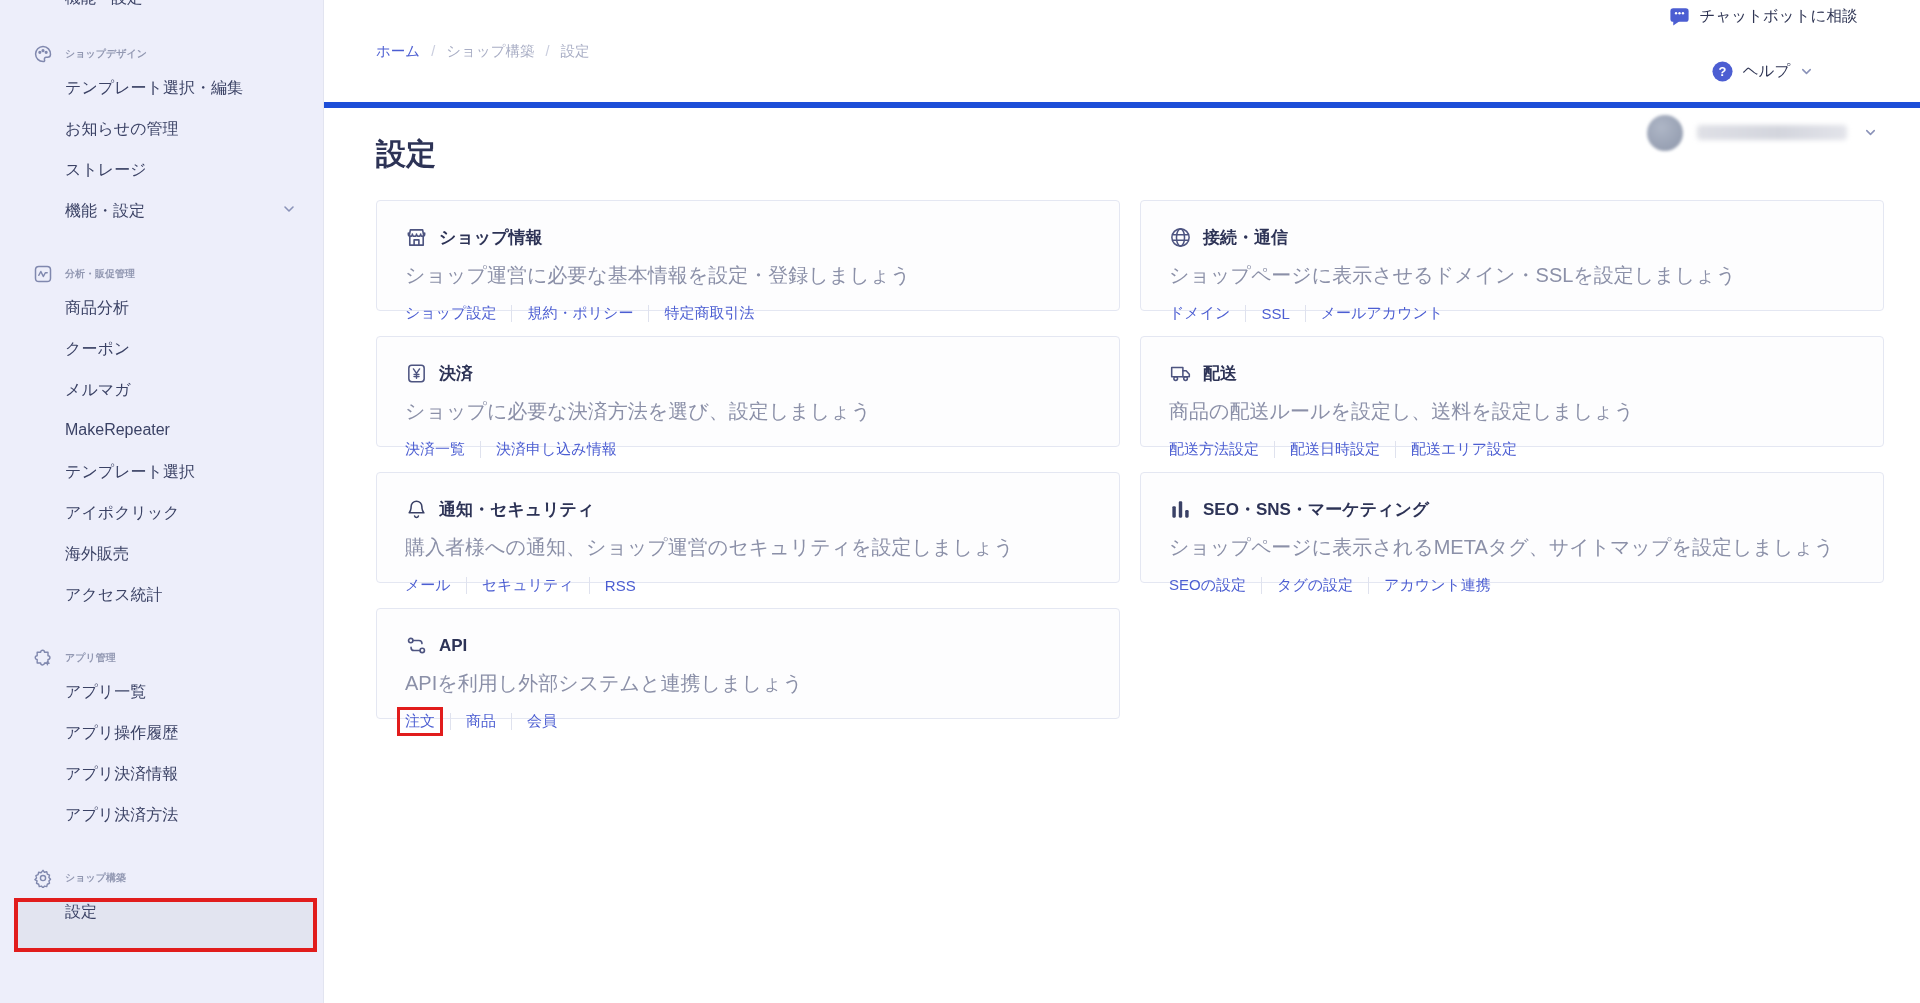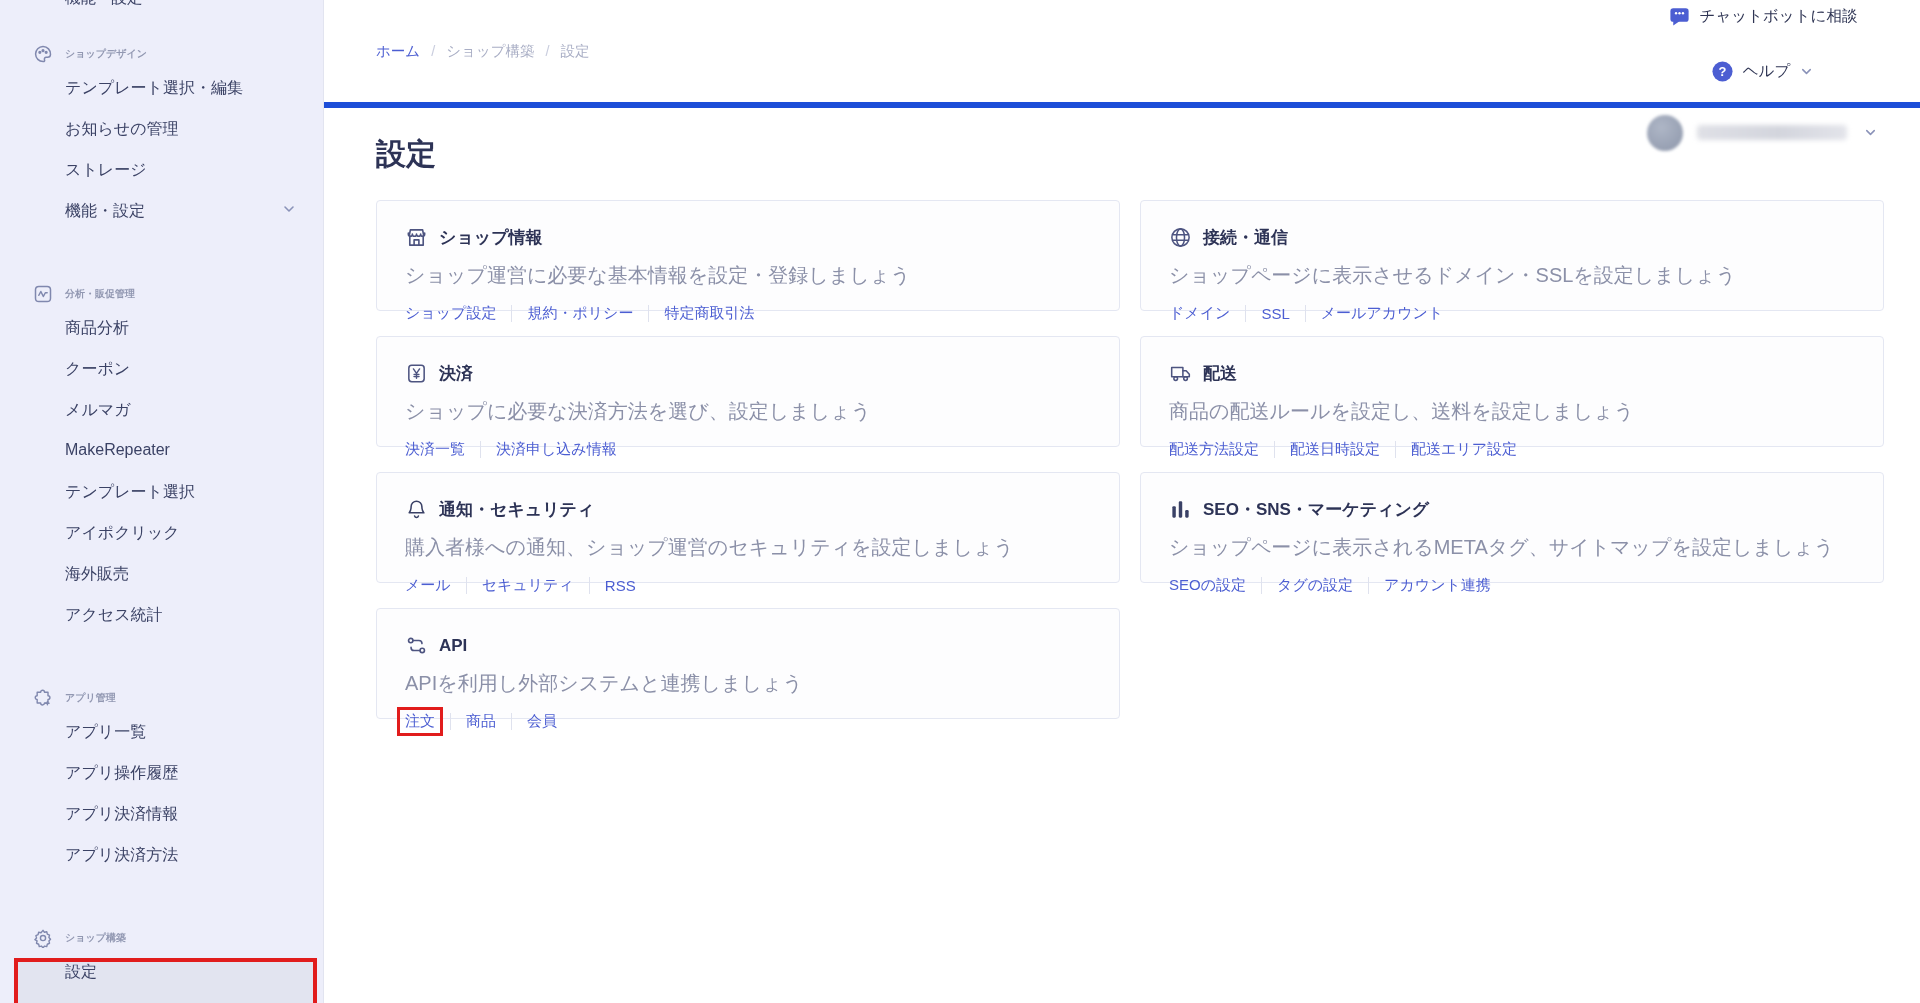--- a/index.html
+++ b/index.html
@@ -16,21 +16,21 @@
     width:324px; flex-shrink:0; height:100%;
     background:var(--sidebar-bg,#edeefa);
     border-right:1px solid #e2e4f0;
     position:relative; overflow:hidden;
   }
   .clipped-item {
     position:absolute; top:-16px; left:65px; height:28px; line-height:28px;
     font-size:15.5px; color:#3b4265; white-space:nowrap;
   }
   .side-sections { padding-top:42px; }
-  .side-section { margin-top:40px; }
+  .side-section { margin-top:20px; }
   .side-section:first-child { margin-top:0; }
   .side-header {
     display:flex; align-items:center; gap:12px;
     padding-left:33px; height:24px; margin-bottom:12px;
     font-size:10px; color:#9298b2; font-weight:bold;
   }
   .side-header .icon { width:20px; height:20px; display:flex; align-items:center; }
   .side-item {
     display:flex; align-items:flex-start;
     height:41px; padding-left:65px; padding-right:18px;

